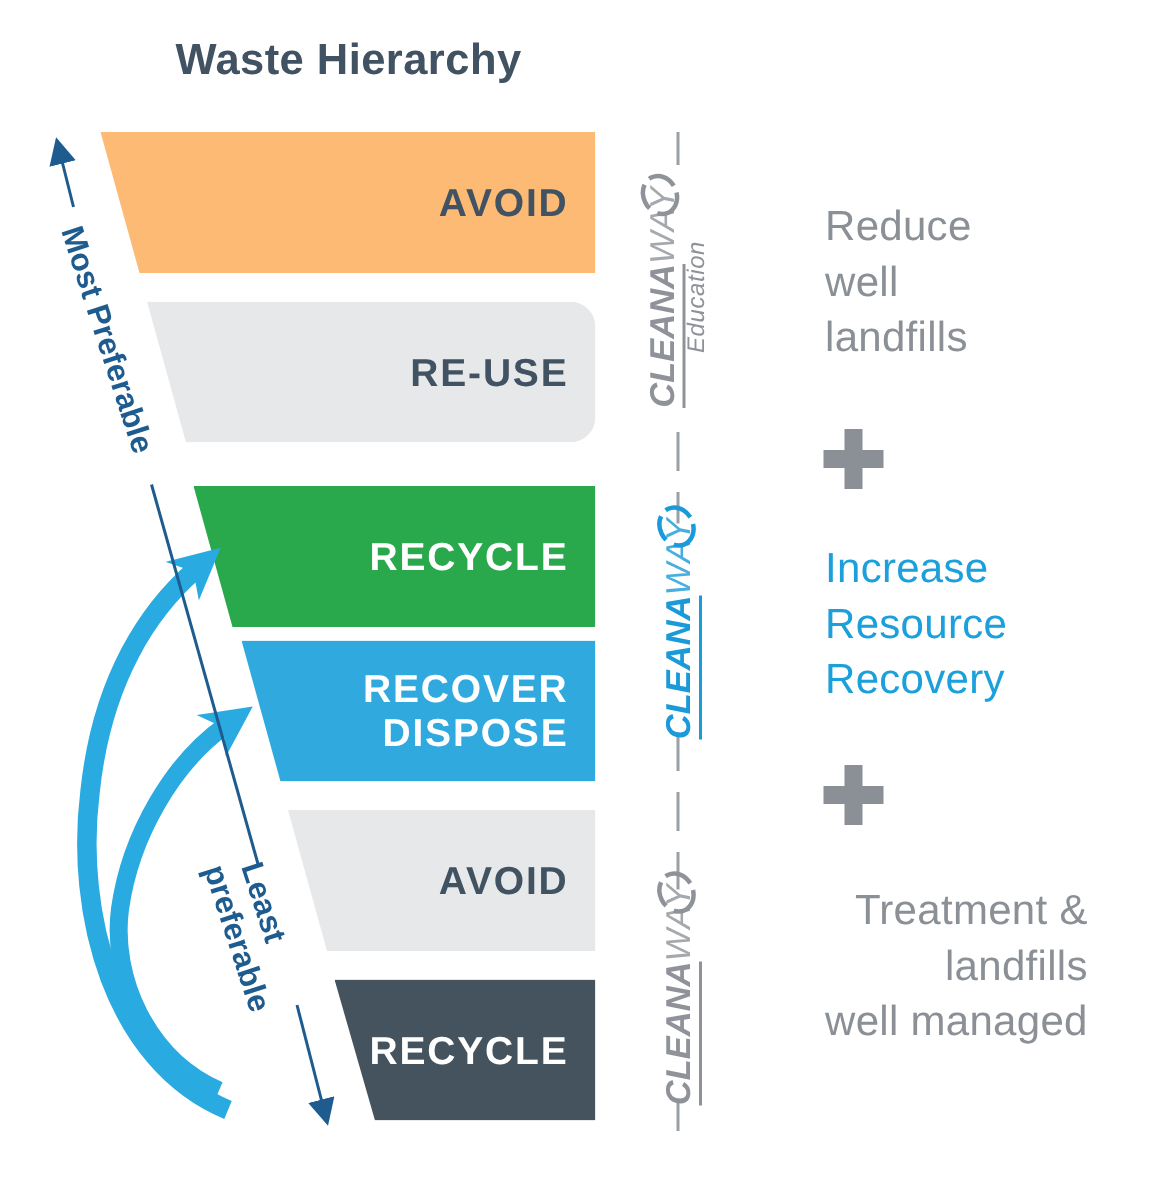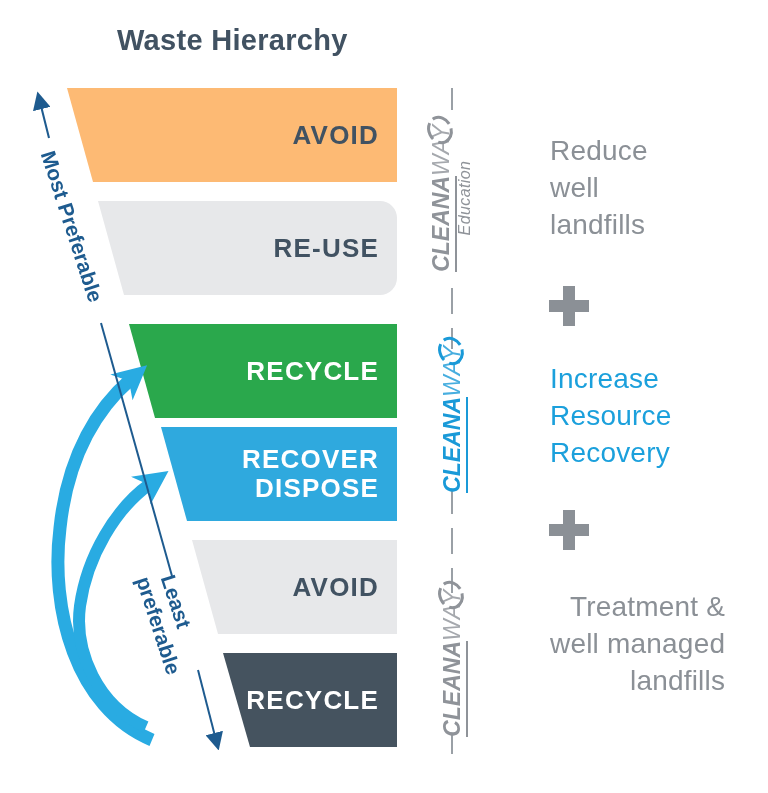--- a/index.html
+++ b/index.html
@@ -147,17 +147,17 @@
   <div class="rblock rblock-2" style="color: rgb(27, 160, 220);">
     <div>Increase</div>
     <div>Resource</div>
     <div>Recovery</div>
   </div>
 
   <div class="plus plus-2" style="color: rgb(139, 144, 150);"></div>
 
   <div class="rblock rblock-3" style="color: rgb(139, 144, 150); text-align: right;">
     <div>Treatment &amp;</div>
+    <div>landfills</div>
     <div>well managed</div>
-    <div>landfills</div>
   </div>
 
 </div>
 
 </body></html>

